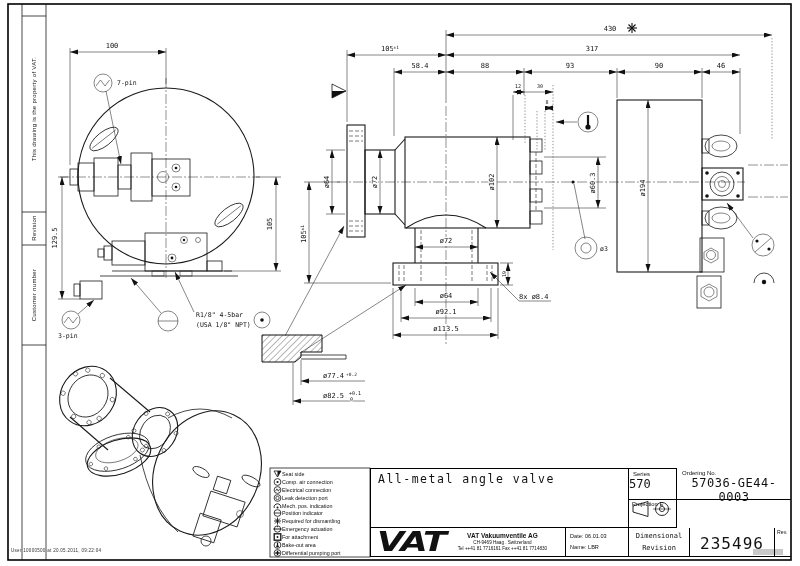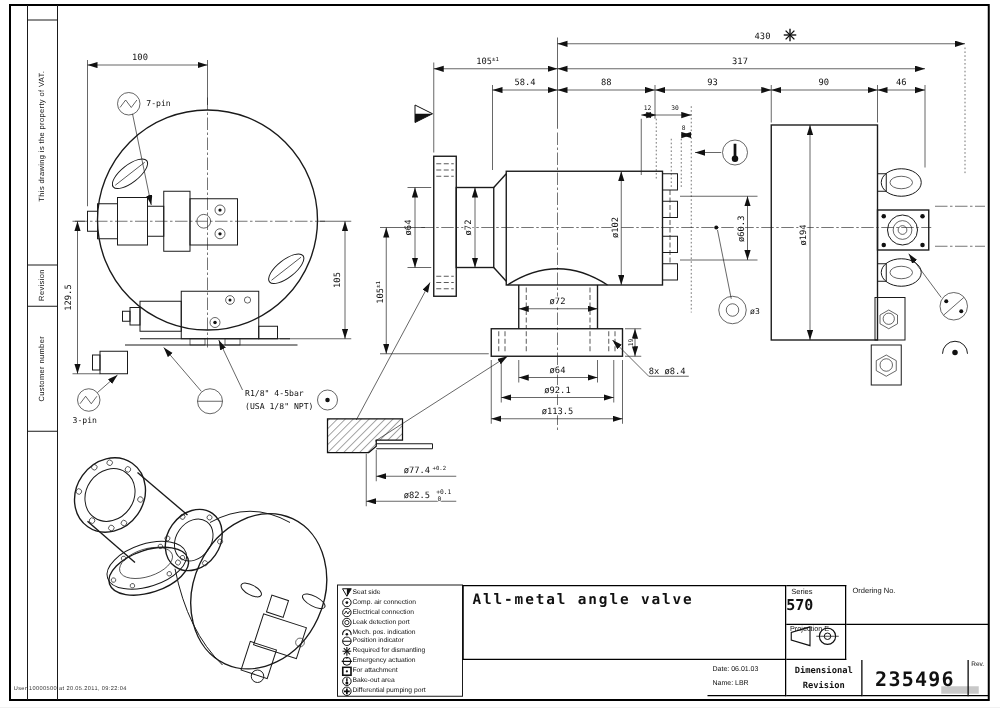--- a/index.html
+++ b/index.html
@@ -17,21 +17,21 @@
   .dts{font:5px "DejaVu Sans Mono",monospace;paint-order:stroke;stroke:#fff;stroke-width:1.5px;}
   .lab{font:6.5px "DejaVu Sans Mono",monospace;paint-order:stroke;stroke:#fff;stroke-width:1.5px;}
   .ov{position:absolute;}
   .vtext{transform:rotate(-90deg);transform-origin:center;white-space:nowrap;font-size:6px;letter-spacing:.3px;}
   .legend{left:273px;top:470px;width:96px;}
   .legend-row{display:flex;align-items:center;height:7.9px;}
   .legend-row svg{position:static;flex:0 0 9px;}
   .legend-row span{font-size:5.6px;white-space:nowrap;transform:scale(.96);transform-origin:left center;}
   .tb{position:absolute;box-sizing:border-box;}
   .tb-label{font-size:6px;}
-  .mono{font-family:"DejaVu Sans Mono",monospace;font-weight:bold;}
+  .mono{font-family:"DejaVu Sans Mono",monospace;}
   .stamp{font-size:4.5px;color:#333;letter-spacing:.3px;}
   .logo-vat{font-family:"DejaVu Sans",sans-serif;font-weight:900;font-style:italic;font-size:26px;letter-spacing:-1px;transform:scaleX(1.35);transform-origin:left center;line-height:1;}
 </style>
 </head>
 <body>
 
 <div class="sheet">
 
 <svg width="800" height="566" viewBox="0 0 800 566">
   <defs>
@@ -488,30 +488,39 @@
 
 <div class="tb" style="left:370px;top:468px;width:259px;height:60px;border:1px solid #000;">
   <div class="mono" style="font-size:11.5px;letter-spacing:1.5px;padding:3px 0 0 7px;">All-metal angle valve</div>
 </div>
 <div class="tb" style="left:629px;top:468px;width:48px;height:32px;border:1px solid #000;border-left:none;">
   <div class="tb-label" style="padding:2px 0 0 4px;">Series</div>
   <div class="mono" style="font-size:12px;text-align:left;">570</div>
 </div>
 <div class="tb" style="left:677px;top:468px;width:114px;height:32px;border-bottom:1px solid #000;">
   <div class="tb-label" style="padding:2px 0 0 5px;">Ordering No.</div>
+  <div class="mono" style="font-size:12px;text-align:center;letter-spacing:.5px;">57036-GE44-0003</div>
 </div>
 <div class="tb" style="left:629px;top:500px;width:48px;height:28px;border:1px solid #000;border-top:none;border-left:none;">
   <div class="tb-label" style="padding:1px 0 0 3px;font-size:5.8px;">Projection E</div>
   <svg width="46" height="18">
     <polygon points="4,6 4,12 19,16.5 19,1.5" fill="none" stroke="#111" stroke-width=".9"></polygon>
     <circle cx="33" cy="9" r="6.5" fill="none" stroke="#111" stroke-width=".9"></circle>
     <circle cx="33" cy="9" r="2.6" fill="none" stroke="#111" stroke-width=".8"></circle>
     <line x1="24" y1="9" x2="42" y2="9" stroke="#111" stroke-width=".6"></line>
   </svg>
 </div>
+<div class="tb" style="left:370px;top:528px;width:196px;height:29px;border:1px solid #000;border-top:none;display:flex;align-items:center;">
+  <div class="logo-vat" style="margin-left:6px;">VAT</div>
+  <div style="margin-left:30px;text-align:center;line-height:1.25;">
+    <div style="font-size:6.5px;font-weight:bold;">VAT Vakuumventile AG</div>
+    <div style="font-size:4.6px;">CH-9469 Haag . Switzerland</div>
+    <div style="font-size:4.6px;">Tel ++41 81 7716161 Fax ++41 81 7714830</div>
+  </div>
+</div>
 <div class="tb" style="left:566px;top:528px;width:63px;height:29px;border-bottom:1px solid #000;border-right:1px solid #000;padding:3px 0 0 4px;line-height:1.9;">
   <div style="font-size:5.6px;">Date: 06.01.03</div>
   <div style="font-size:5.6px;">Name: LBR</div>
 </div>
 <div class="tb" style="left:629px;top:528px;width:61px;height:29px;border-bottom:1px solid #000;border-right:1px solid #000;text-align:center;padding-top:3px;line-height:1.7;">
   <div class="mono" style="font-size:7px;">Dimensional</div>
   <div class="mono" style="font-size:7px;">Revision</div>
 </div>
 <div class="tb mono" style="left:690px;top:528px;width:85px;height:29px;border-bottom:1px solid #000;border-right:1px solid #000;font-size:16px;letter-spacing:1px;text-align:center;padding-top:6px;box-sizing:border-box;">235496</div>
 <div class="tb" style="left:775px;top:528px;width:16px;height:29px;border-bottom:1px solid #000;">

